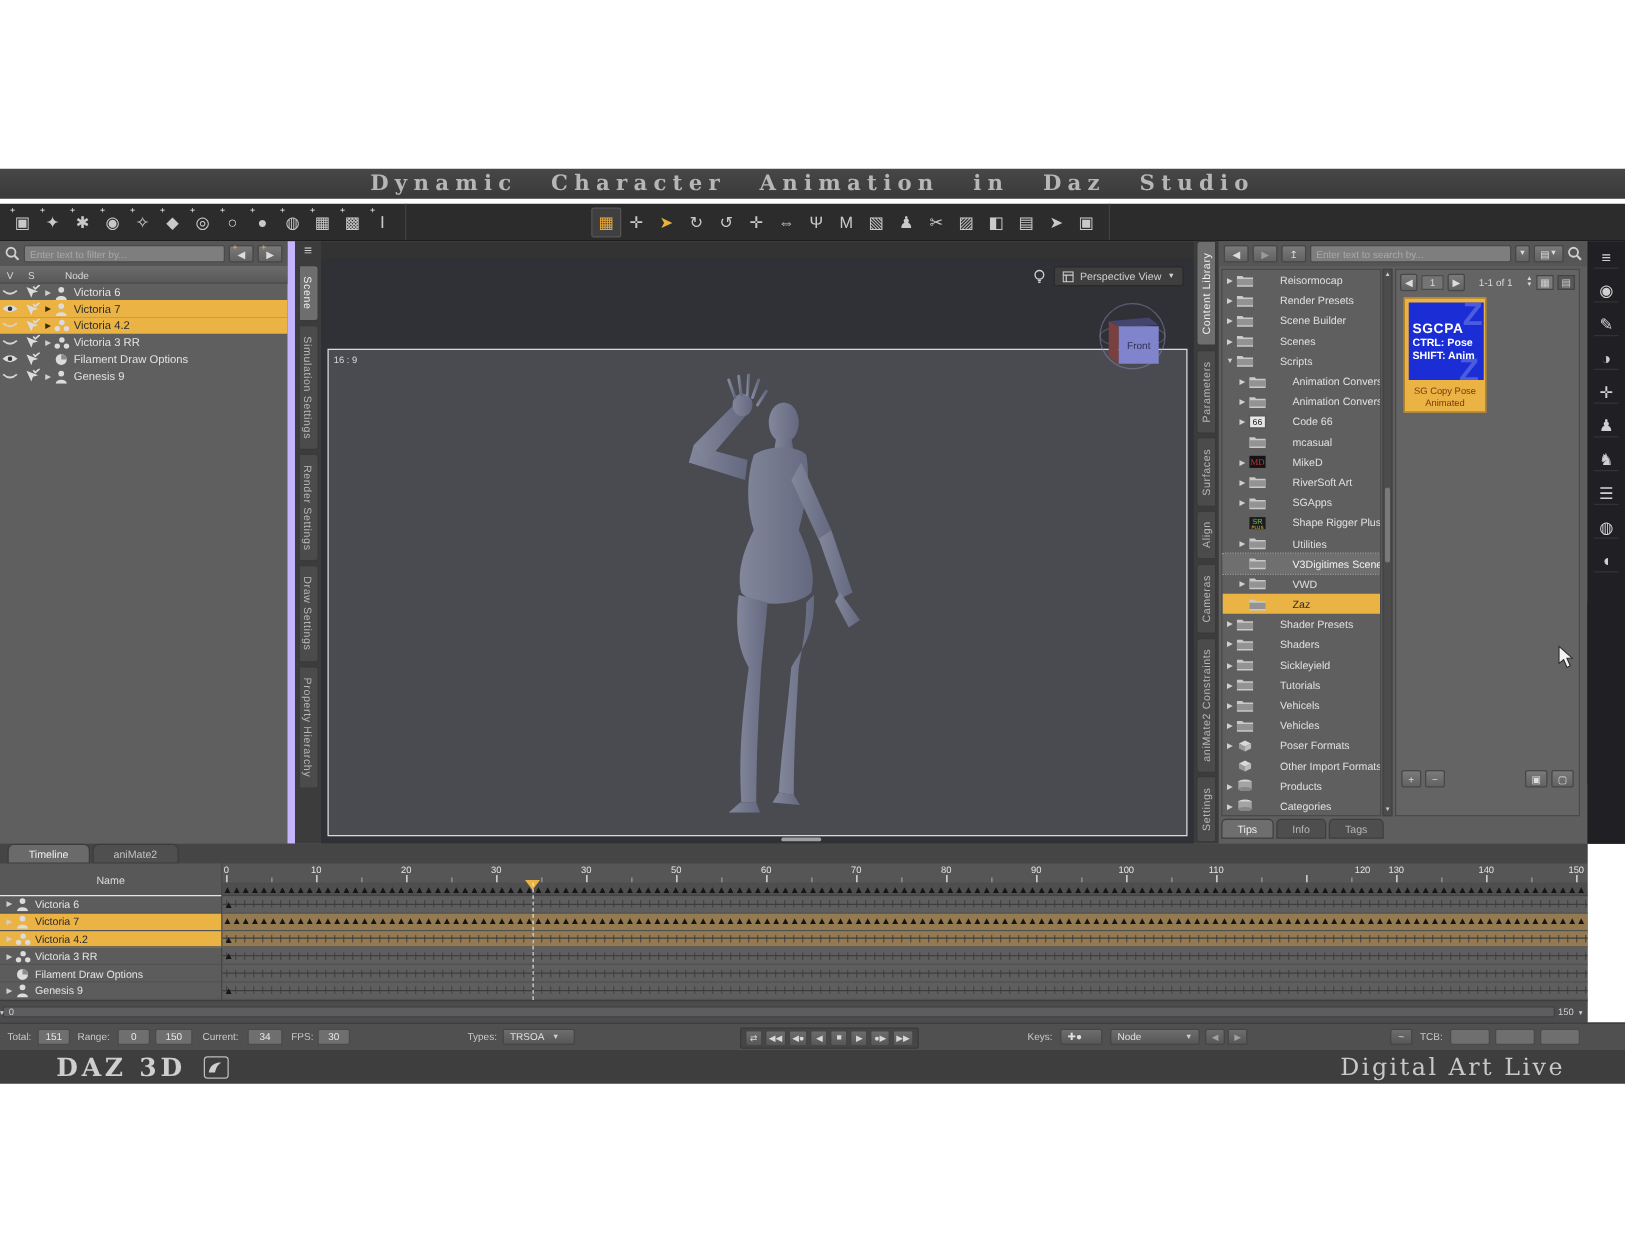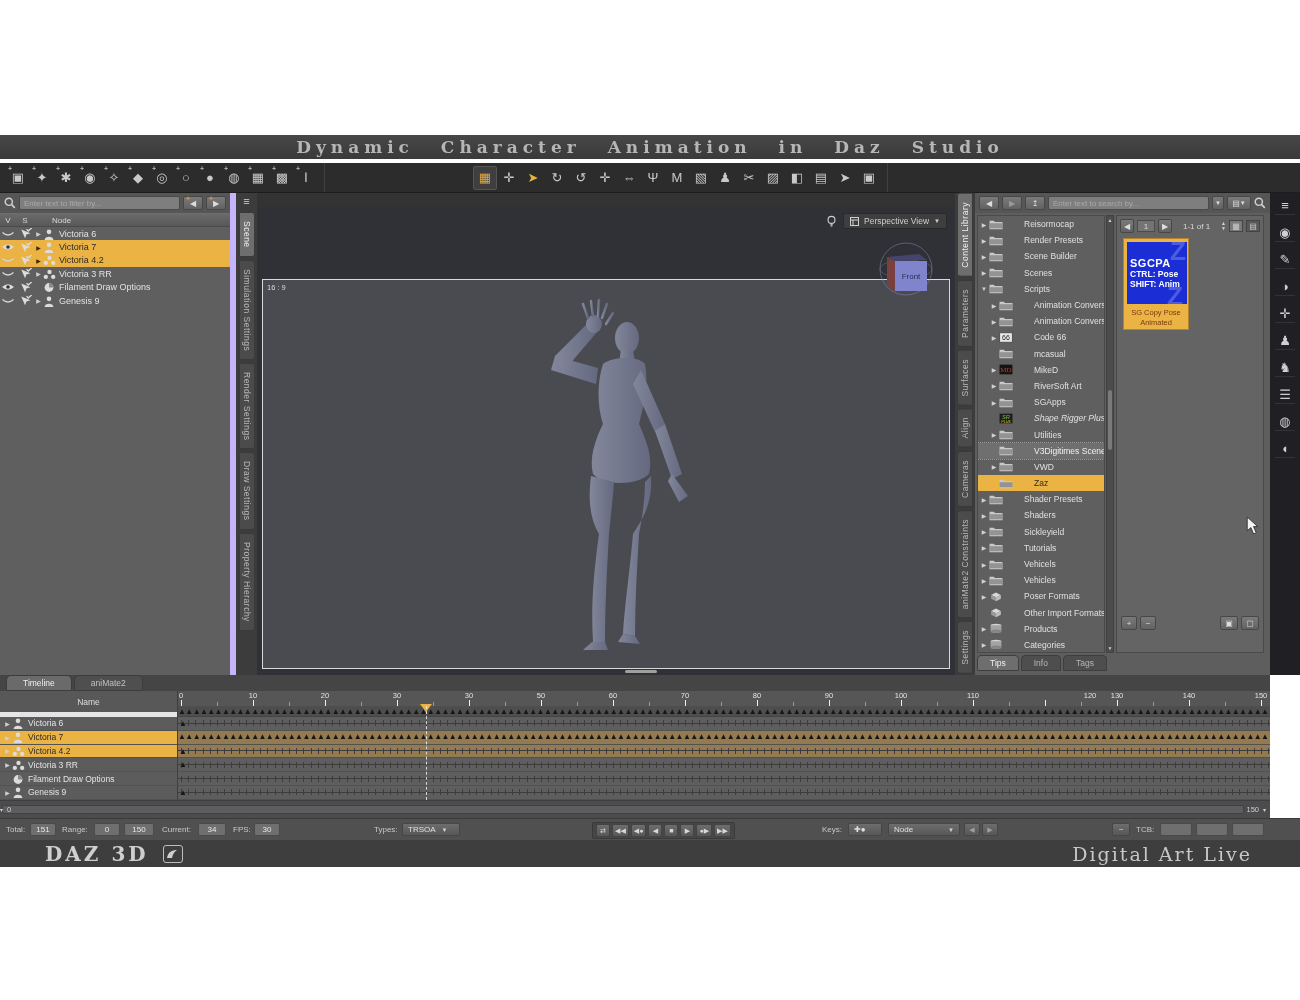--- a/index.html
+++ b/index.html
@@ -97,21 +97,21 @@
   .activity{position:absolute;left:1270px;top:0;width:30px;height:482px;background:#202024;display:flex;flex-direction:column;align-items:center;padding-top:4px;gap:9px}
   .act-icon{width:20px;height:18px;display:flex;align-items:center;justify-content:center;color:#d0d0d0;font-size:13px;border-bottom:1px solid #333}
   .activity-ext{position:absolute;left:1270px;top:482px;width:30px;height:145px;background:#202024}
 
   
   .timeline{position:absolute;left:0;top:675px;width:1270px;height:145px;background:#585858}
   .tl-tabs{display:flex;align-items:center;height:16px;gap:2px;padding-left:6px;background:#454545}
   .tltab{background:#4f4f4f;color:#c2c2c2;font-size:8.5px;padding:2px 16px;border-radius:5px 5px 0 0;border:1px solid #3c3c3c}
   .tltab.active{background:#6a6a6a;color:#efefef}
   .name-col{position:absolute;left:0;top:16px;width:178px;height:109px;background:#5c5c5c;border-right:1px solid #3f3f3f}
-  .name-header{height:26px;display:flex;align-items:center;justify-content:center;color:#ddd;font-size:8.5px;background:#585858;border-bottom:5px solid #e5e5e5}
+  .name-header{height:26px;display:flex;align-items:center;justify-content:center;color:#ddd;font-size:8.5px;background:#585858;border-bottom:1px solid #e5e5e5}
   .nrow{display:flex;align-items:center;height:13.8px;font-size:8.5px;color:#e3e3e3;border-bottom:1px solid #525252;padding-left:3px}
   .nrow.sel{background:#ebb244;color:#2b2b2b}
   .ruler{position:absolute;left:178px;top:16px;width:1092px;height:15px;background:#565656}
   .rlabel{position:absolute;top:0;transform:translateX(-50%);font-size:7.5px;color:#e3e3e3}
   .rtick{position:absolute;top:9px;width:1px;height:6px;background:#f0f0f0}
   .rtick.minor{top:11px;height:4px;background:#9a9a9a}
   .summary{position:absolute;left:178px;top:31px;width:1092px;height:11px;background:#4e4e4e;overflow:hidden;border-bottom:1px solid #444}
   .keys-dense{font-size:8px;letter-spacing:-0.6px;color:#161616;line-height:11px;white-space:nowrap}
   .tracks{position:absolute;left:178px;top:42px;width:1092px;height:83px;background:#5e5e5e}
   .track{position:relative;height:13.8px;border-bottom:1px solid #515151;overflow:hidden;
@@ -562,21 +562,21 @@
           <div class="trow" style="padding-left: 12px;">
             <span class="tarrow">▶</span>
             <span class="ticon">
               <svg width="14" height="11" viewBox="0 0 13 10">
                 <path d="M0.5,1.5 h4 l1,1.2 h7 v6.8 h-12 z" fill="#c9c9c9"></path>
                 <path d="M0.5,3.8 h12 v4.7 h-12 z" fill="#939393"></path>
               </svg>
             </span>
             <span class="tlabel">SGApps</span>
           </div>
-          <div class="trow" style="padding-left: 12px; font-style: italic;">
+          <div class="trow" style="padding-left: 12px;">
             <span class="tarrow"></span>
             <span class="ticon">
               <svg width="14" height="11" viewBox="0 0 13 10">
                 <rect x="0.5" y="0.5" width="12" height="9" fill="#1d1d1d"></rect>
                 <text x="6.5" y="5.6" font-size="5.5" fill="#6bbf43" text-anchor="middle">SR</text>
                 <text x="6.5" y="9.4" font-size="3.4" fill="#e3c43c" text-anchor="middle">PLUS</text>
               </svg>
             </span>
             <span class="tlabel">Shape Rigger Plus</span>
           </div>

